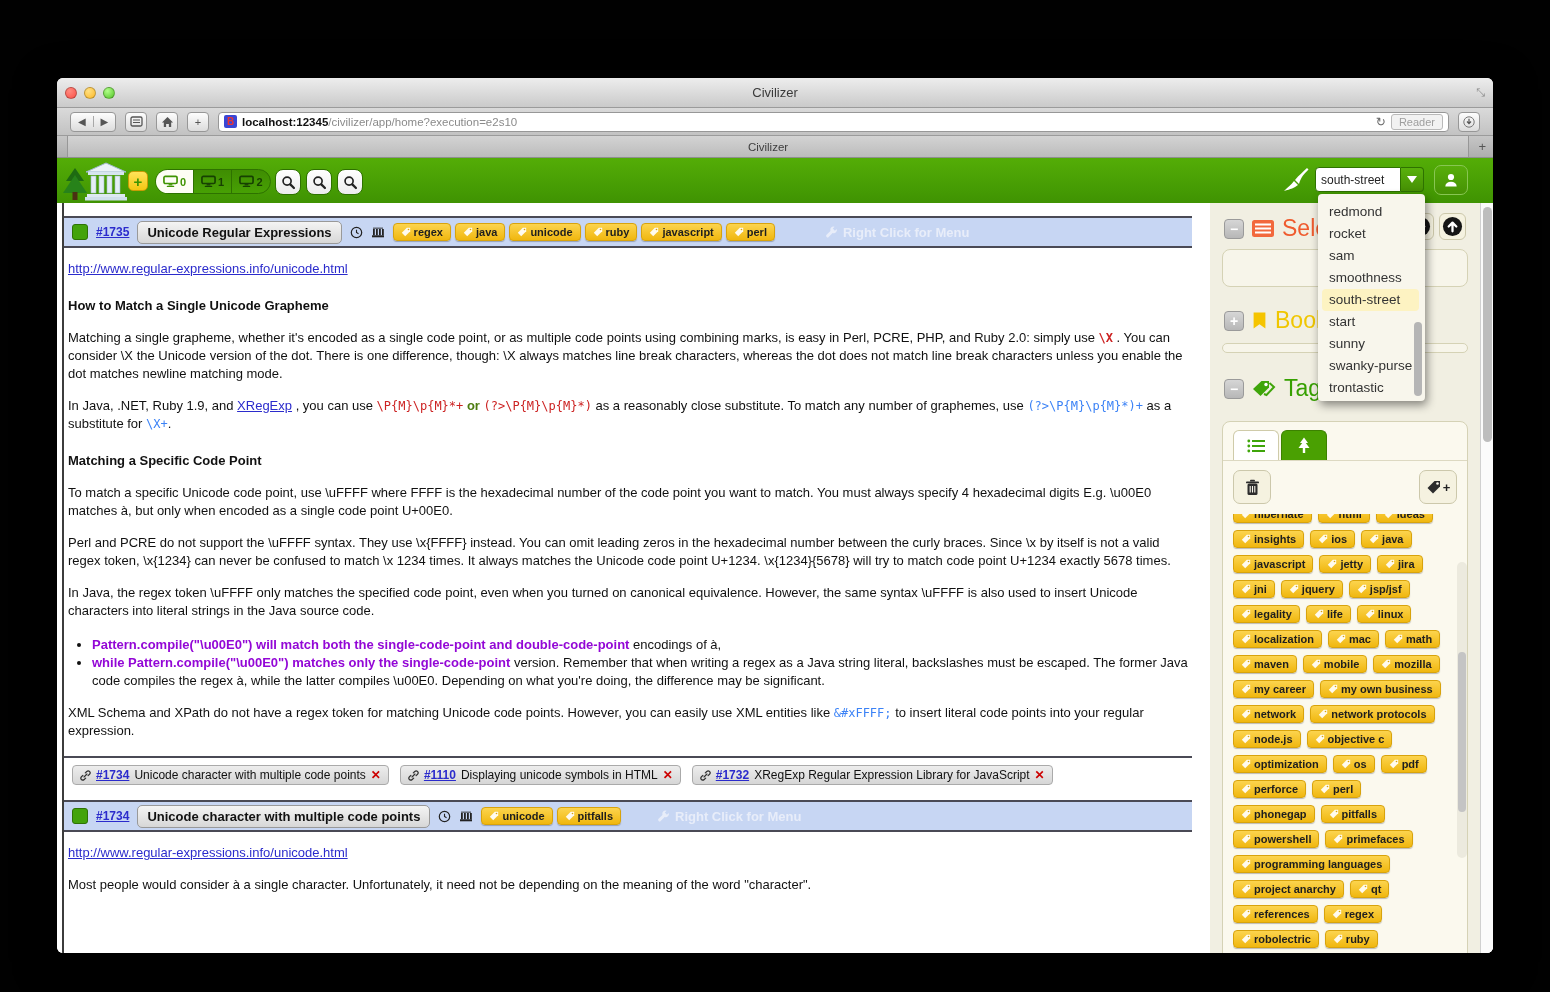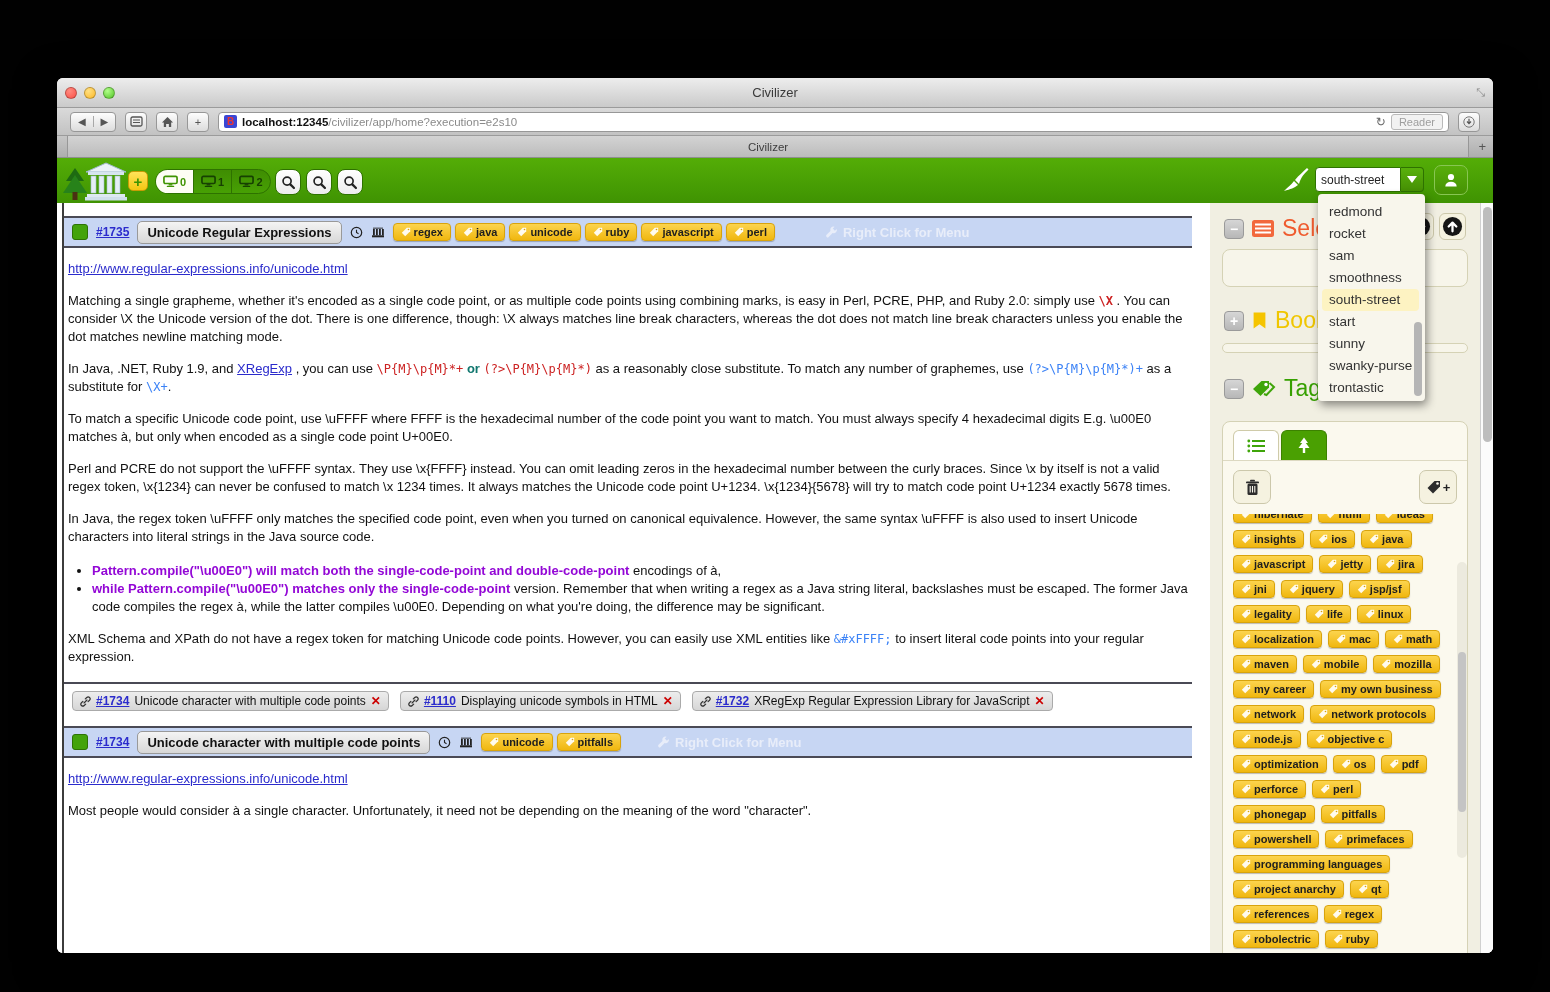--- a/index.html
+++ b/index.html
@@ -92,21 +92,21 @@
   .alink { color:#2b2bcc; text-decoration:underline; font-size:13px; }
   .bhead { font-weight:bold; margin-top:19px; }
   .bpara { margin-top:14px; }
   .blist { margin-top:16px; padding-left:24px; }
   .blist li { margin-top:0; }
   .bgreen { color:#2fb307; font-weight:bold; }
   .occluded { margin-left:316px; font-weight:bold; }
   .sg-link { color:#2b2bcc; text-decoration:underline; }
   .sg-code { font-family:"DejaVu Sans Mono",monospace; color:#c22; font-size:12px; }
   .sg-codeb { font-family:"DejaVu Sans Mono",monospace; color:#c22; font-size:12px; font-weight:bold; }
-  .sg-orb { color:#0f766e; font-weight:bold; }
+  .sg-orb { color:#4d7c0f; font-weight:bold; }
   .sg-mono { font-family:"DejaVu Sans Mono",monospace; color:#3b82f6; font-size:12px; }
   .sg-purple { color:#9307d6; font-weight:bold; }
 
   .related-row { margin-top:16px; border-top:2px solid #4a4a55; padding:7px 8px; display:flex; gap:11px; }
   .relchip { display:inline-flex; align-items:center; gap:5px; background:linear-gradient(#ededed,#d6d6d6);
     border:1px solid #aaa; border-radius:4px; padding:2px 7px; font-size:12px; color:#111; white-space:nowrap; }
   .relchip .x { color:#c00; font-weight:bold; }
 
   .art2 { margin-top:8px; }
 
@@ -364,22 +364,24 @@
             </div>
           <div class="menu-hint">
             <svg width="13" height="13" viewBox="0 0 14 14">
                 <path d="M12.6 3.2 a3.4 3.4 0 0 1 -4.4 4.4 L4 11.8 a1.6 1.6 0 0 1 -2.3 -2.3 L5.9 5.3 A3.4 3.4 0 0 1 10.3 .9 L8.4 2.8 L10.7 5.1 L12.6 3.2 Z" fill="#eef2fb"></path>
               </svg>
             <span>Right Click for Menu</span>
           </div>
         </div>
         <div class="art-body">
             <div class="art-url"><a class="alink" href="#">http://www.regular-expressions.info/unicode.html</a></div>
+            <div class="bhead">How to Match a Single Unicode Grapheme</div>
             <div class="bpara"><span class="sg-t">Matching a single grapheme, whether it's encoded as a single code point, or as multiple code points using combining marks, is easy in Perl, PCRE, PHP, and Ruby 2.0: simply use </span><span class="sg-codeb">\X</span><span class="sg-t"> . You can consider \X the Unicode version of the dot. There is one difference, though: \X always matches line break characters, whereas the dot does not match line break characters unless you enable the dot matches newline matching mode.</span></div>
             <div class="bpara"><span class="sg-t">In Java, .NET, Ruby 1.9, and </span><span class="sg-link">XRegExp</span><span class="sg-t"> , you can use </span><span class="sg-code">\P{M}\p{M}*+</span><span class="sg-orb"> or </span><span class="sg-code">(?&gt;\P{M}\p{M}*)</span><span class="sg-t"> as a reasonably close substitute. To match any number of graphemes, use </span><span class="sg-mono">(?&gt;\P{M}\p{M}*)+</span><span class="sg-t"> as a substitute for </span><span class="sg-mono">\X+</span><span class="sg-t">.</span></div>
+            <div class="bhead">Matching a Specific Code Point</div>
             <div class="bpara"><span class="sg-t">To match a specific Unicode code point, use \uFFFF where FFFF is the hexadecimal number of the code point you want to match. You must always specify 4 hexadecimal digits E.g. \u00E0 matches à, but only when encoded as a single code point U+00E0.</span></div>
             <div class="bpara"><span class="sg-t">Perl and PCRE do not support the \uFFFF syntax. They use \x{FFFF} instead. You can omit leading zeros in the hexadecimal number between the curly braces. Since \x by itself is not a valid regex token, \x{1234} can never be confused to match \x 1234 times. It always matches the Unicode code point U+1234. \x{1234}{5678} will try to match code point U+1234 exactly 5678 times.</span></div>
             <div class="bpara"><span class="sg-t">In Java, the regex token \uFFFF only matches the specified code point, even when you turned on canonical equivalence. However, the same syntax \uFFFF is also used to insert Unicode characters into literal strings in the Java source code.</span></div>
             <ul class="blist">
               <li><span class="sg-purple">Pattern.compile("\u00E0") will match both the single-code-point and double-code-point</span><span class="sg-t"> encodings of à,</span></li>
               <li><span class="sg-purple">while Pattern.compile("\u00E0") matches only the single-code-point</span><span class="sg-t"> version. Remember that when writing a regex as a Java string literal, backslashes must be escaped. The former Java code compiles the regex à, while the latter compiles \u00E0. Depending on what you're doing, the difference may be significant.</span></li>
             </ul>
             <div class="bpara"><span class="sg-t">XML Schema and XPath do not have a regex token for matching Unicode code points. However, you can easily use XML entities like </span><span class="sg-mono">&amp;#xFFFF;</span><span class="sg-t"> to insert literal code points into your regular expression.</span></div>
           </div>
         <div class="related-row">

